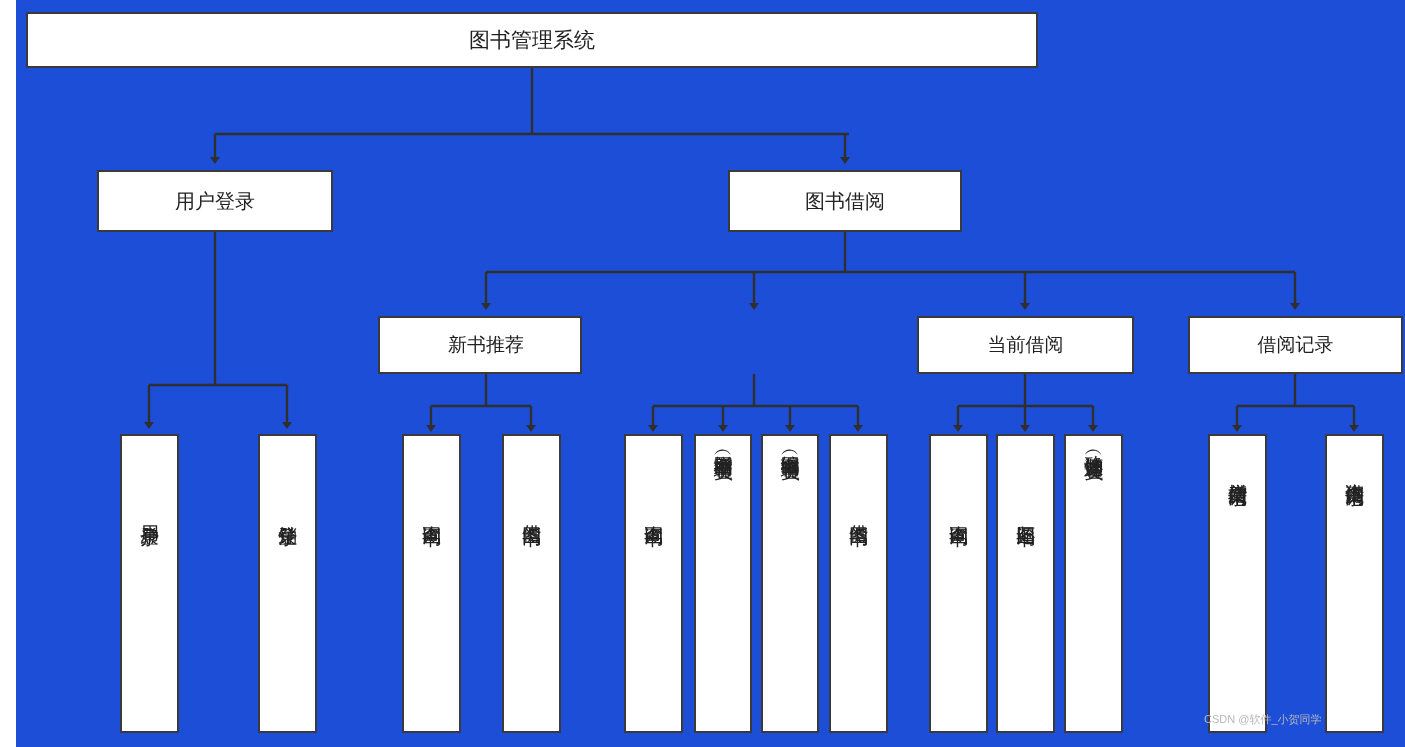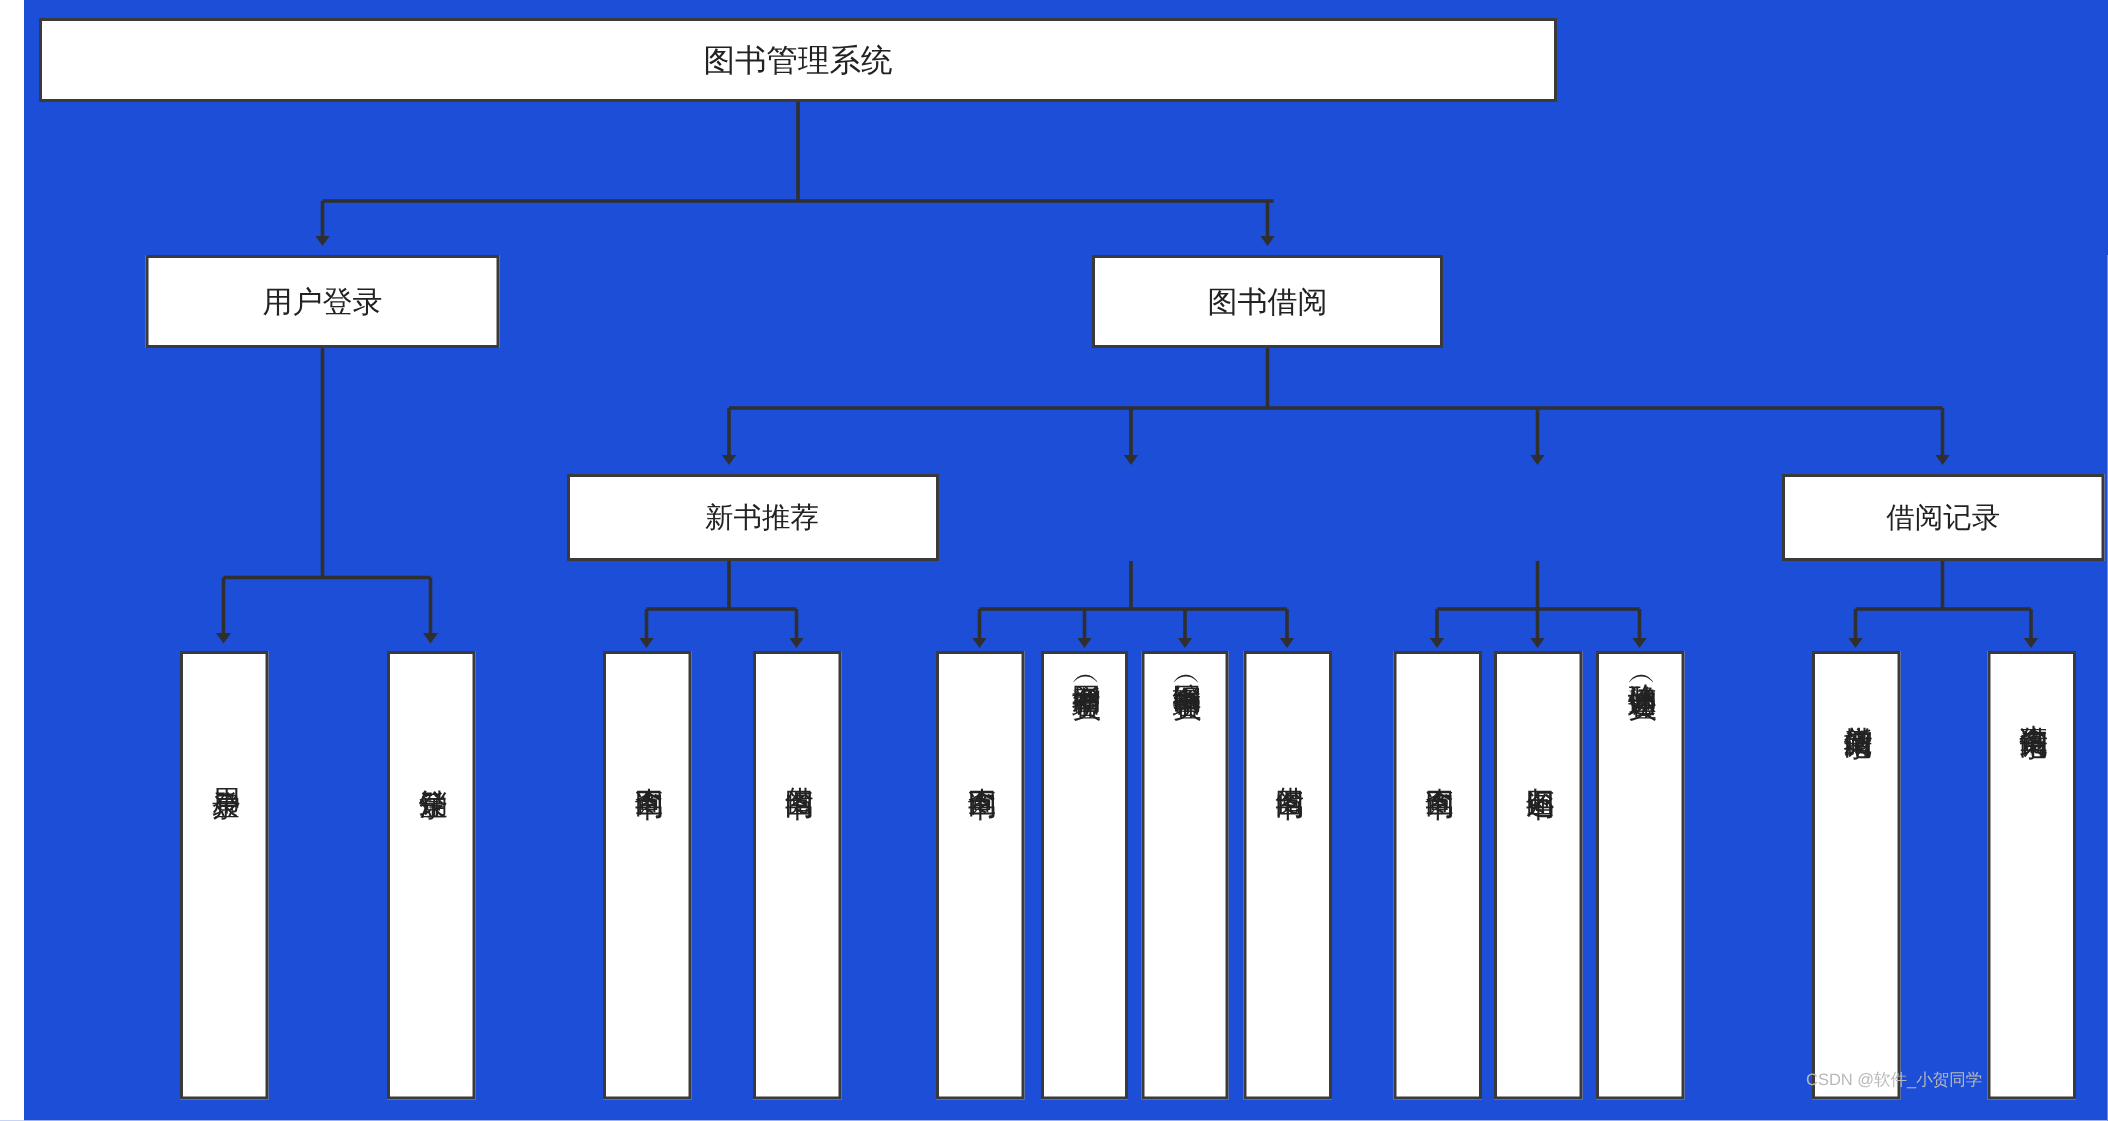--- a/index.html
+++ b/index.html
@@ -134,22 +134,25 @@
     <span>图书管理系统</span>
   </div>
 
   <div class="node lvl2" style="left:81px; top:170px; width:236px; height:62px;">
     <span>用户登录</span>
   </div>
   <div class="node lvl2" style="left:712px; top:170px; width:234px; height:62px;">
     <span>图书借阅</span>
   </div>
 
-  <div class="node lvl3" style="left:362px; top:316px; width:248px; height:58px;padding-left:12px;">
+  <div class="node lvl3" style="left:362px; top:316px; width:204px; height:58px;padding-left:12px;">
     <span>新书推荐</span>
+  </div>
+  <div class="node lvl3" style="left:901px; top:316px; width:217px; height:58px;">
+    <span>当前借阅</span>
   </div>
   <div class="node lvl3" style="left:1172px; top:316px; width:215px; height:58px;justify-content:center;">
     <span>借阅记录</span>
   </div>
 
   <div class="node leaf leaf-mid" style="left:104px; top:434px; width:59px; height:299px;">
     <span class="vtext">用户登录</span>
   </div>
   <div class="node leaf leaf-mid" style="left:242px; top:434px; width:59px; height:299px;">
     <span class="vtext">注销登录</span>

